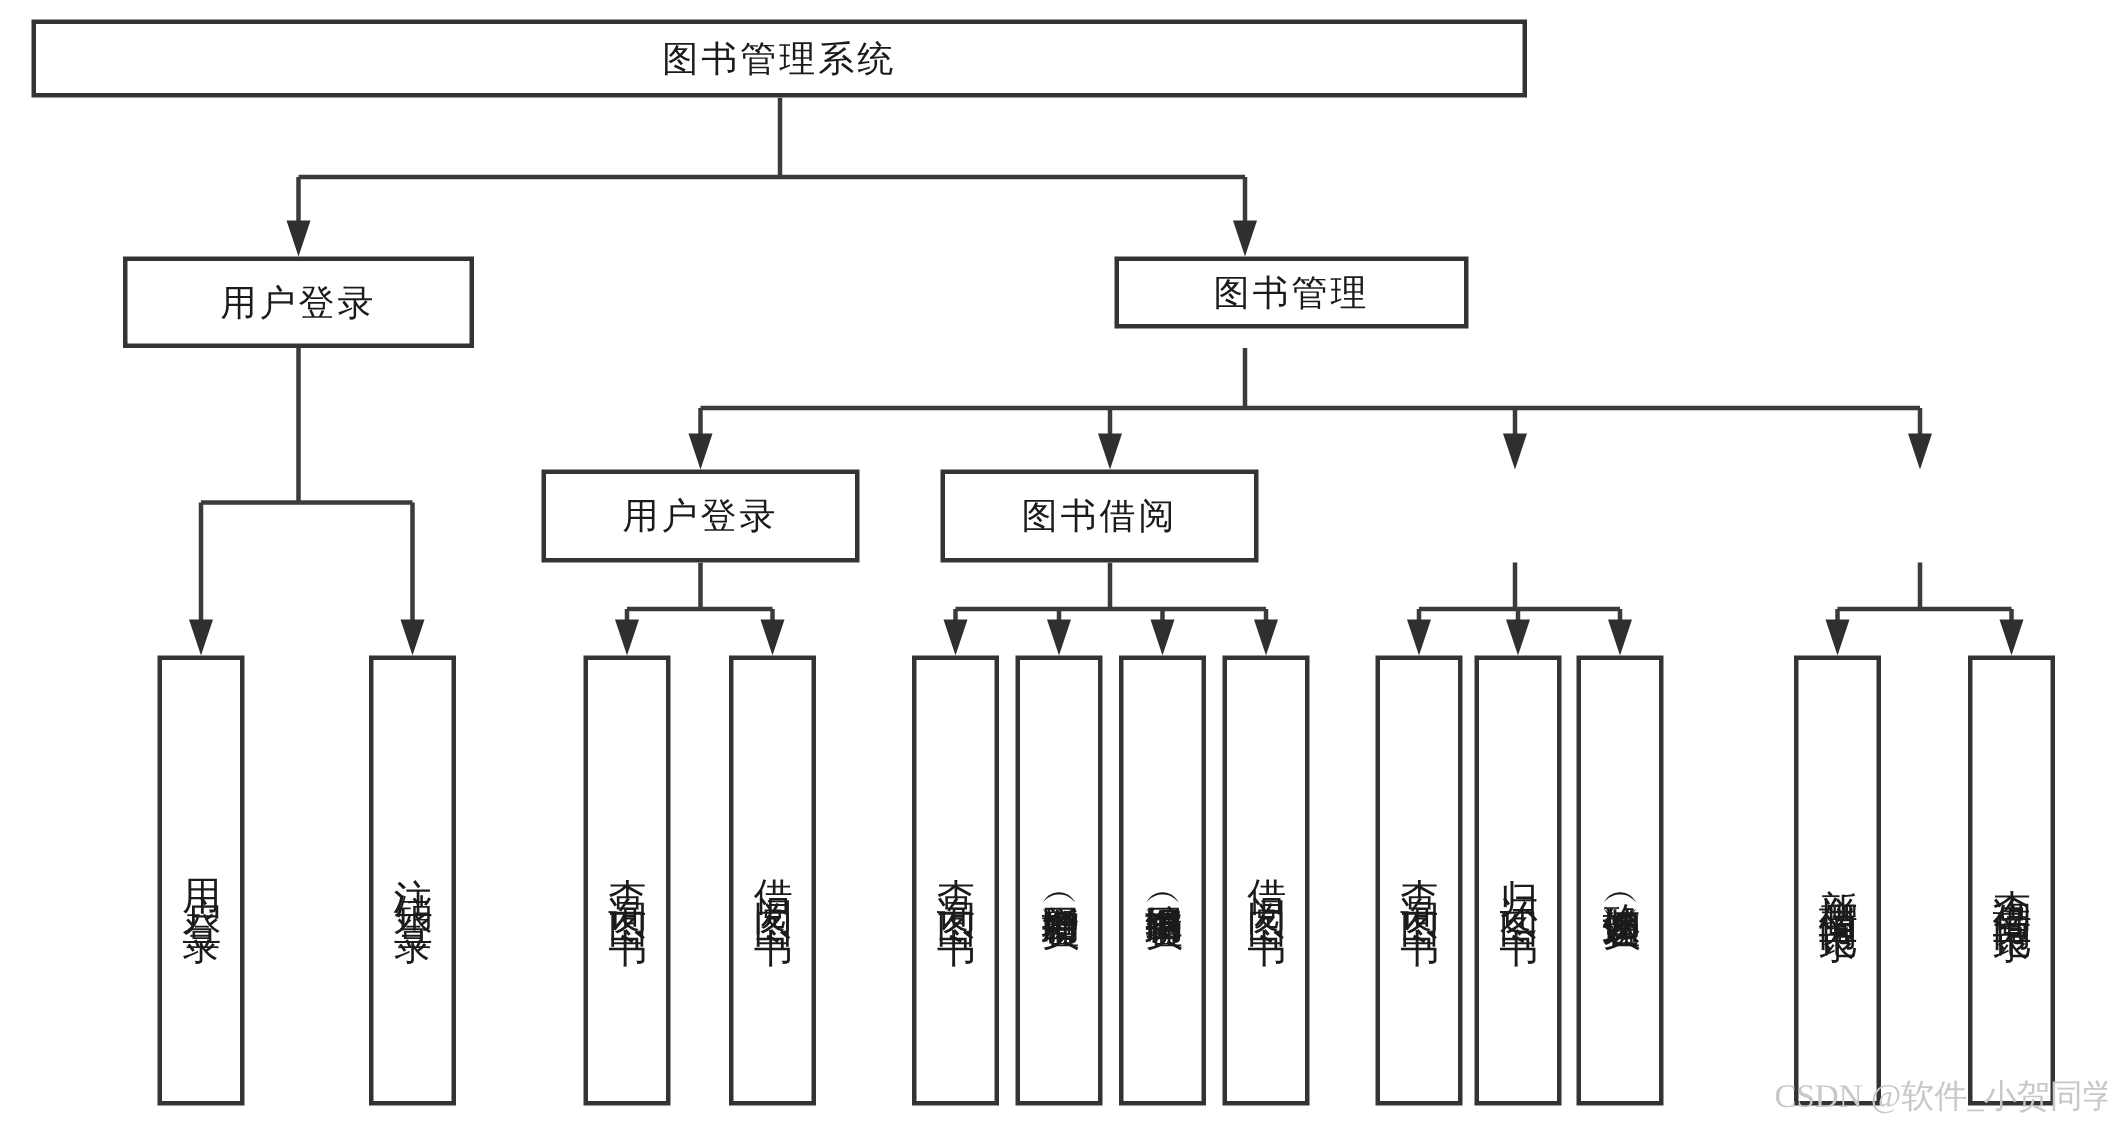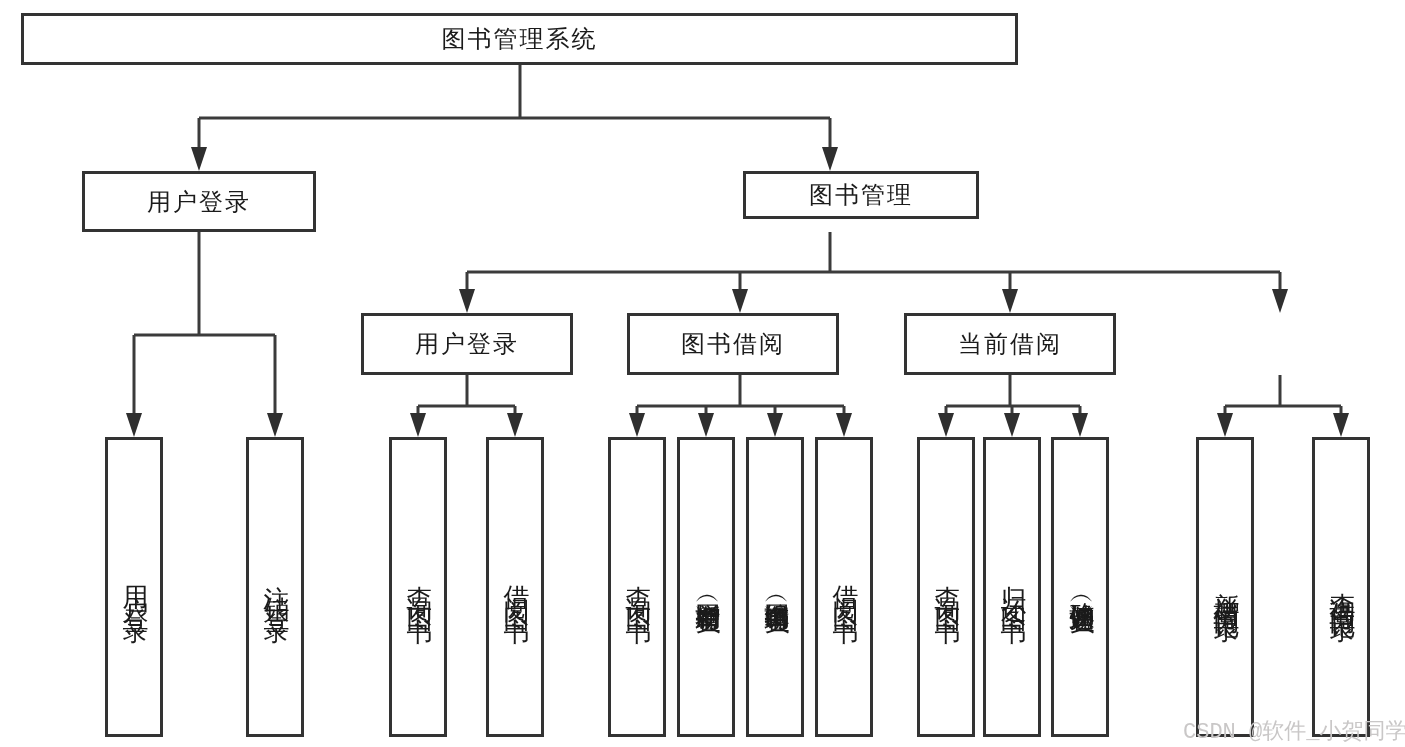--- a/index.html
+++ b/index.html
@@ -1,21 +1,21 @@
 <!DOCTYPE html>
 <html><head>
 <meta charset="utf-8">
 <style>
   html, body { margin: 0; padding: 0; background: #ffffff; }
   #stage {
     position: relative;
     width: 1405px;
     height: 747px;
     background: #ffffff;
-    font-family: Liberation Mono, monospace;
+    font-family: Liberation Serif, serif;
     color: #1b1b1b;
     overflow: hidden;
   }
   #wires {
     position: absolute;
     left: 0; top: 0;
     width: 1405px; height: 747px;
   }
   .box {
     position: absolute;
@@ -136,23 +136,20 @@
   <div class="box hlabel" style="left:743px;top:171px;width:236px;height:48px">
     <span>图书管理</span>
   </div>
 
   <div class="box hlabel" style="left:361px;top:313px;width:212px;height:62px">
     <span>用户登录</span>
   </div>
   <div class="box hlabel" style="left:627px;top:313px;width:212px;height:62px">
     <span>图书借阅</span>
   </div>
-  <div class="box hlabel" style="left:904px;top:313px;width:212px;height:62px">
-    <span>当前借阅</span>
-  </div>
 
   <div class="box leaf" style="left:105px;top:437px;width:58px;height:300px">
     <span>用户登录</span>
   </div>
   <div class="box leaf" style="left:246px;top:437px;width:58px;height:300px">
     <span>注销登录</span>
   </div>
 
   <div class="box leaf" style="left:389px;top:437px;width:58px;height:300px">
     <span>查询图书</span>

